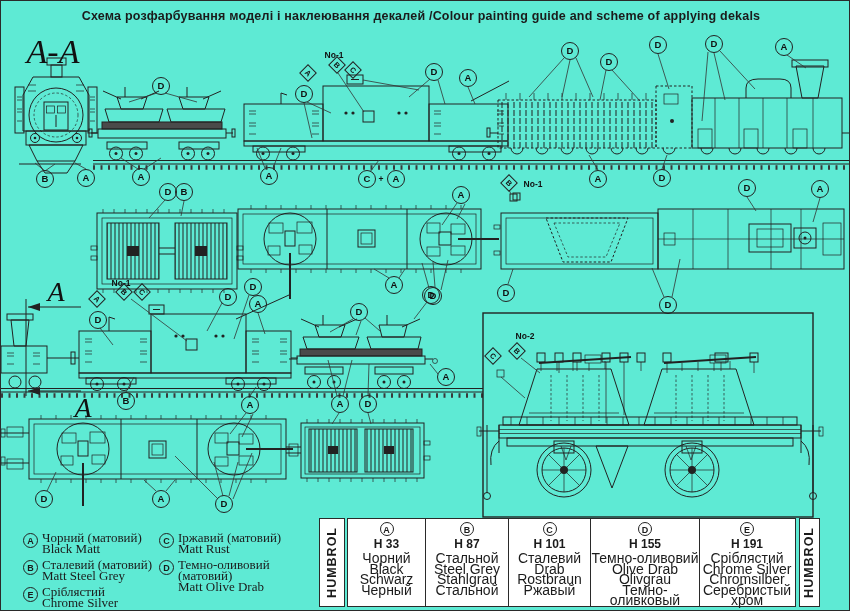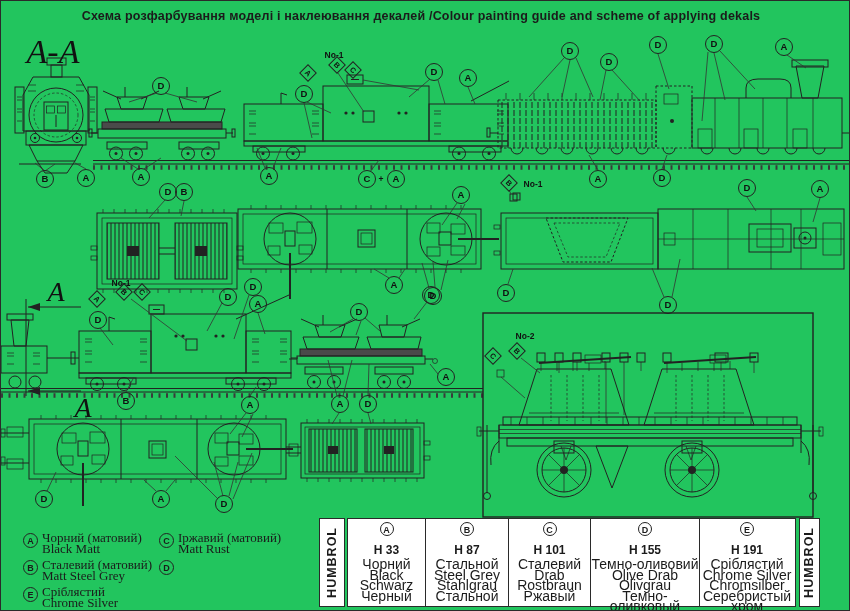--- a/index.html
+++ b/index.html
@@ -1,16 +1,16 @@
 <!DOCTYPE html>
 <html><head>
 <meta charset="utf-8">
 <style>
   html,body{margin:0;padding:0;background:#e8e8e8;}
-  .page{position:relative;width:850px;height:611px;background:#22c55e;border:1px solid #2a2a2a;
+  .page{position:relative;width:850px;height:611px;background:#5eead4;border:1px solid #2a2a2a;
         box-sizing:border-box;overflow:hidden;font-family:"Liberation Sans",sans-serif;color:#1b1b1b;padding-left:35px;}
   .title{position:absolute;top:8px;left:40px;width:760px;text-align:center;
          font-size:12.5px;font-weight:bold;letter-spacing:.2px;}
   svg.art{position:absolute;left:0;top:0;}
   .art line,.art path,.art rect,.art circle,.art polygon,.art polyline{stroke:#222;fill:none;stroke-width:1;}
   .art .thin{stroke-width:.7;}
   .art .bold2{stroke-width:2;}
   .art .dark{fill:#4a4a4a;stroke:#222;}
   .art .solid{fill:#222;stroke:none;}
   .art .grillfill{fill:url(#grill);}
@@ -39,21 +39,21 @@
   .ctable{position:absolute;left:318px;top:517px;height:89px;display:flex;align-items:stretch;}
   .brandcell{width:26px;border:1.5px solid #2a2a2a;display:flex;align-items:center;justify-content:center;
              margin-right:3px;box-sizing:border-box;background:#fff;}
   .brandcell.right{margin-right:0;margin-left:3px;width:21px;}
   .vtext{writing-mode:vertical-rl;transform:rotate(180deg);font-size:12.5px;font-weight:bold;letter-spacing:1px;}
   .ccell{border:1.5px solid #2a2a2a;margin-left:-1.5px;box-sizing:border-box;text-align:center;
          padding-top:3px;background:#fff;}
   .ccell:first-of-type{margin-left:0;}
   .ccirc{width:14px;height:14px;border:1.2px solid #222;border-radius:50%;font-size:9px;font-weight:bold;
          line-height:14px;margin:0 auto;box-sizing:border-box;}
-  .ccode{font-size:12px;font-weight:bold;margin:7px 0 2px;}
+  .ccode{font-size:12px;font-weight:bold;margin:1px 0 2px;}
   .cname{font-size:14px;line-height:10.6px;}
 </style>
 </head>
 <body>
 
 <div class="page">
 
   <div class="title">Схема розфарбування моделі і наклеювання декалей /Colour painting guide and scheme of applying dekals</div>
 
   <svg class="art" width="850" height="611" viewBox="0 0 850 611">
@@ -719,20 +719,24 @@
     <div class="lcol2">
       <div class="litem">
         <span class="lcirc">C</span>
         <span class="ltext">
           <span>Іржавий (матовий)</span><br>
           <span>Matt Rust</span>
         </span>
       </div>
       <div class="litem">
         <span class="lcirc">D</span>
+        <span class="ltext">
+          <span>Темно-оливовий (матовий)</span><br>
+          <span>Matt Olive Drab</span>
+        </span>
       </div>
     </div>
   </div>
 
   <div class="ctable">
     <div class="brandcell">
       <span class="vtext">HUMBROL</span>
     </div>
     <div class="ccell" style="width:80px">
       <div class="ccirc">A</div>

